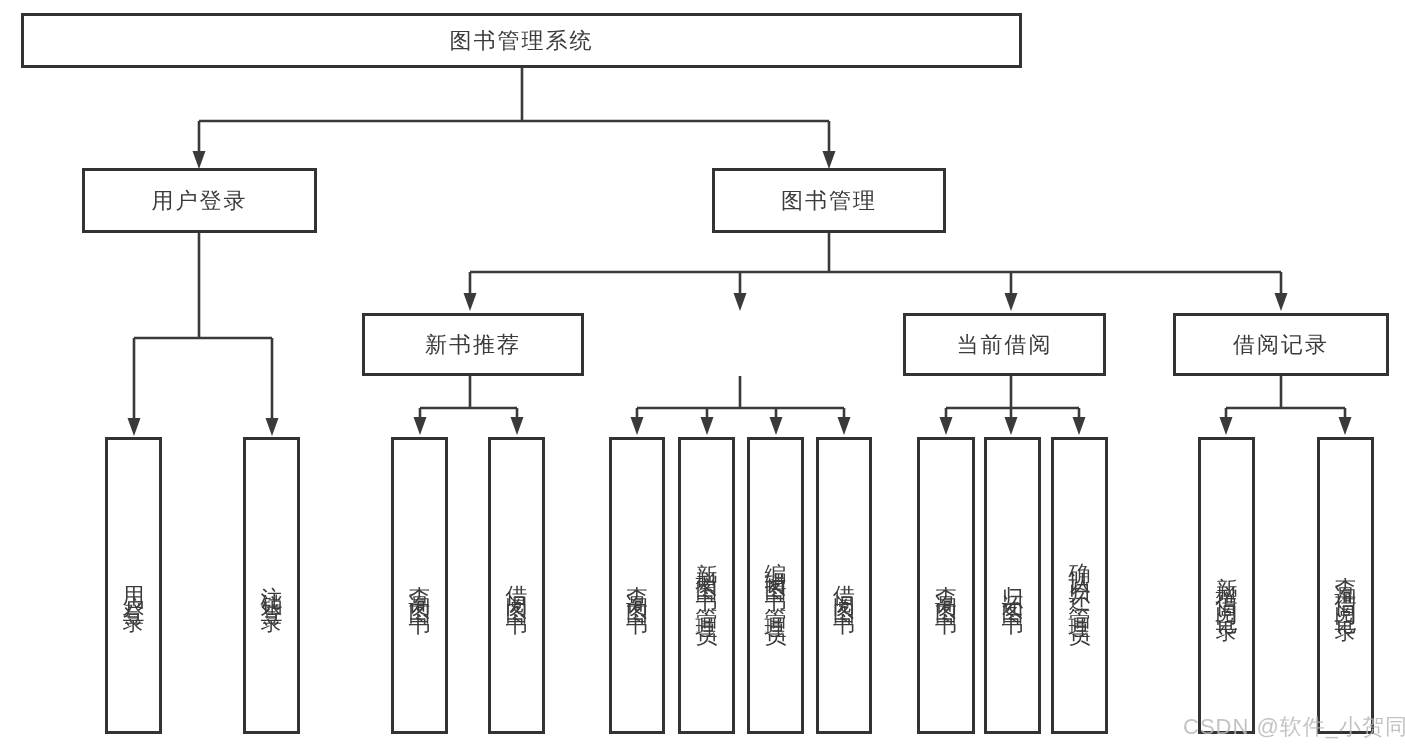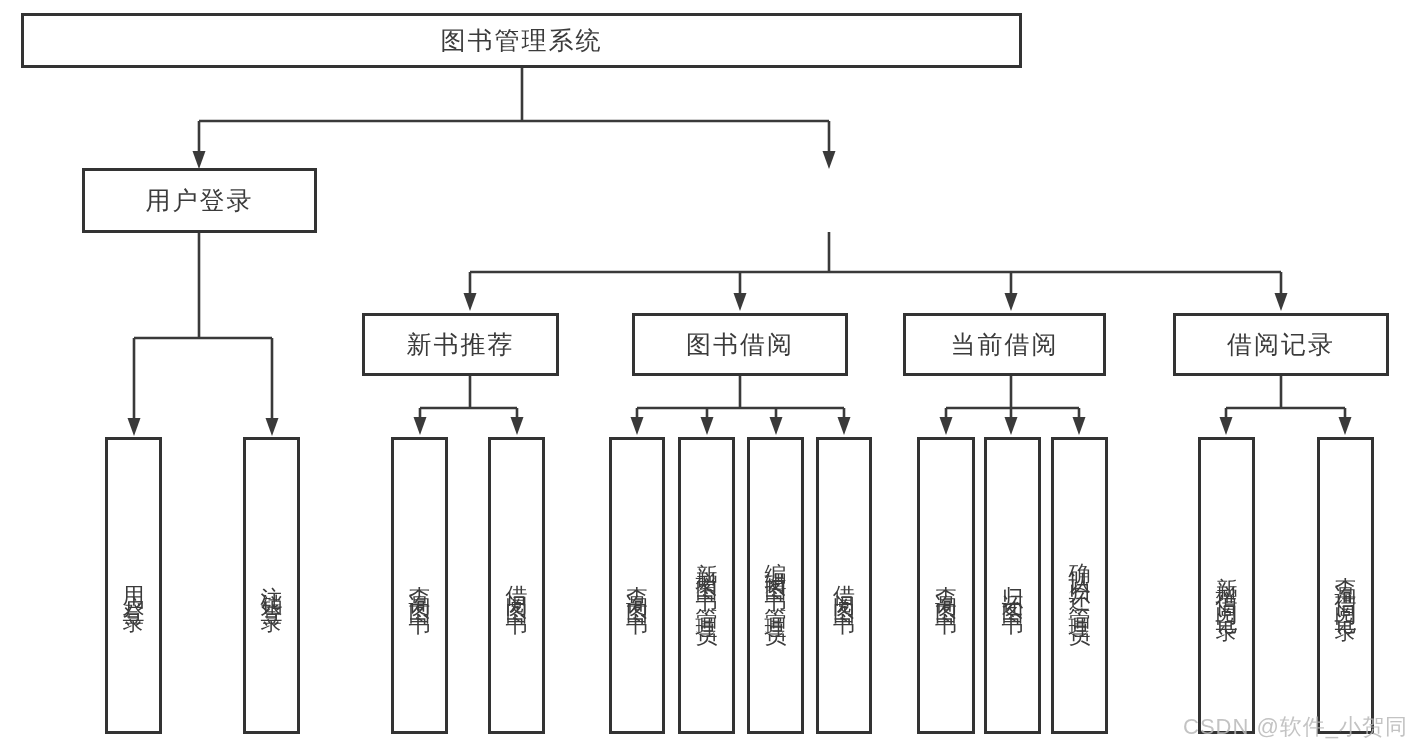--- a/index.html
+++ b/index.html
@@ -6,21 +6,21 @@
   .canvas{
     position:relative;width:1405px;height:747px;background:#ffffff;overflow:hidden;
     font-family:"Liberation Sans","DejaVu Sans",sans-serif;color:#3a3a3a;
   }
   .connectors{position:absolute;left:0;top:0;width:1405px;height:747px;pointer-events:none;}
   .node{
     position:absolute;background:#ffffff;border:3px solid #333333;
     display:flex;align-items:center;justify-content:center;box-sizing:border-box;
   }
   .hlabel{
-    font-size:25px;letter-spacing:2px;color:#3b3b3b;white-space:nowrap;
+    font-size:22px;letter-spacing:2px;color:#3b3b3b;white-space:nowrap;
   }
   .leaf .vlabel{
     writing-mode:vertical-rl;text-orientation:mixed;
     font-size:22px;letter-spacing:9px;line-height:1;color:#3b3b3b;
   }
   .watermark{
     position:absolute;left:1183px;top:712px;z-index:5;
     font-size:22px;letter-spacing:1px;color:#b9b9b9;opacity:.85;white-space:nowrap;
   }
 </style>
@@ -69,26 +69,26 @@
     </g>
   </svg>
 
   <div class="node" style="left:21px;top:13px;width:1001px;height:55px;">
     <span class="hlabel">图书管理系统</span>
   </div>
 
   <div class="node" style="left:82px;top:168px;width:235px;height:65px;">
     <span class="hlabel">用户登录</span>
   </div>
+  <div class="node" style="left:712px;top:168px;width:234px;height:65px;">
+    <span class="hlabel">图书管理</span>
+  </div>
 
-  <div class="node" style="left:362px;top:313px;width:197px;height:63px;">
+  <div class="node" style="left:362px;top:313px;width:222px;height:63px;">
     <span class="hlabel">新书推荐</span>
-  </div>
-  <div class="node" style="left:632px;top:313px;width:216px;height:63px;">
-    <span class="hlabel">图书借阅</span>
   </div>
   <div class="node" style="left:903px;top:313px;width:203px;height:63px;">
     <span class="hlabel">当前借阅</span>
   </div>
   <div class="node" style="left:1173px;top:313px;width:216px;height:63px;">
     <span class="hlabel">借阅记录</span>
   </div>
 
   <div class="node leaf" style="left:105px;top:437px;width:57px;height:297px;">
     <span class="vlabel">用户登录</span>

